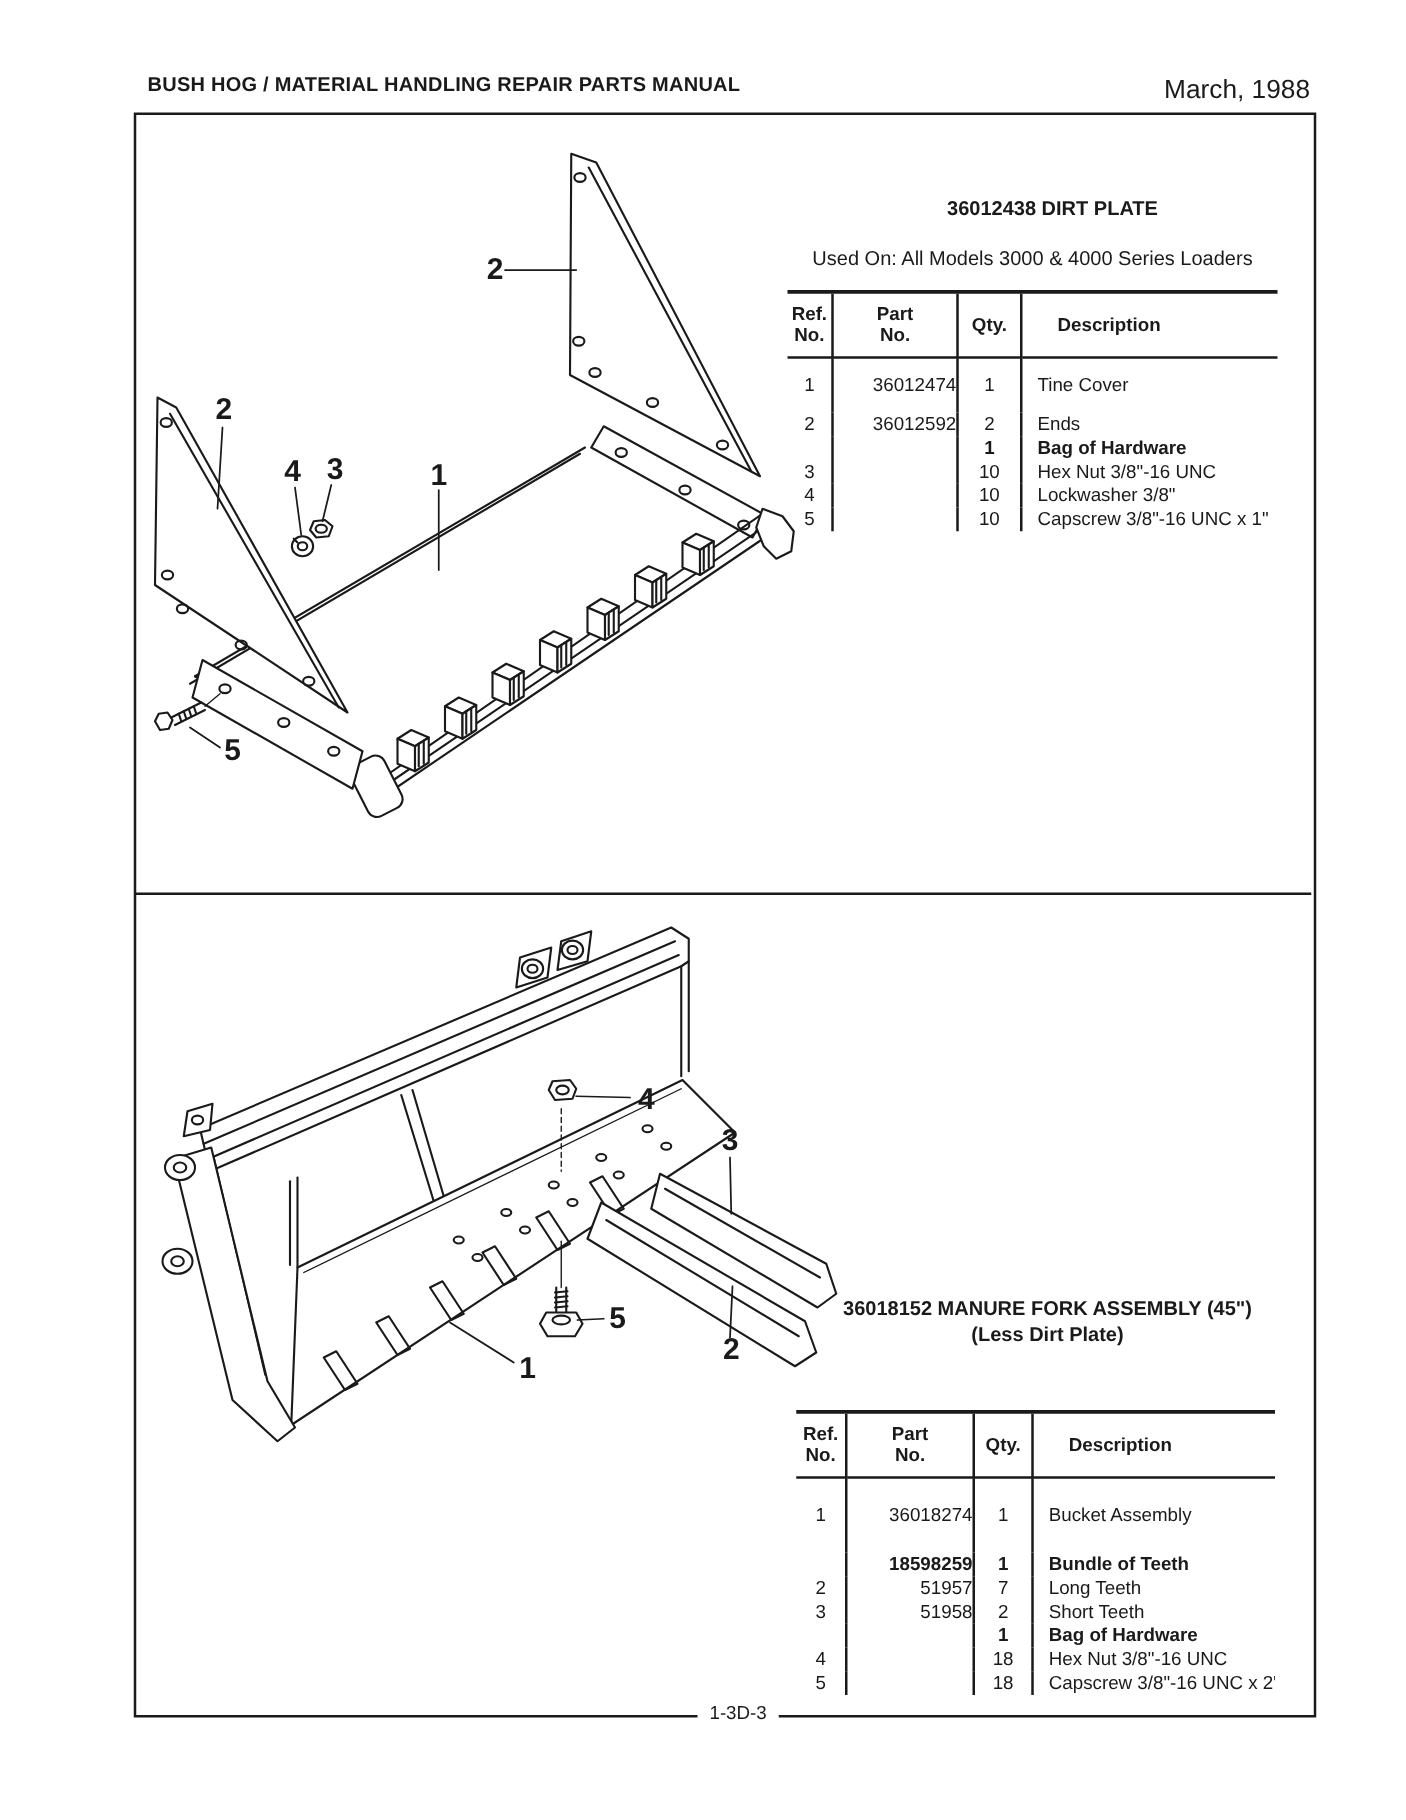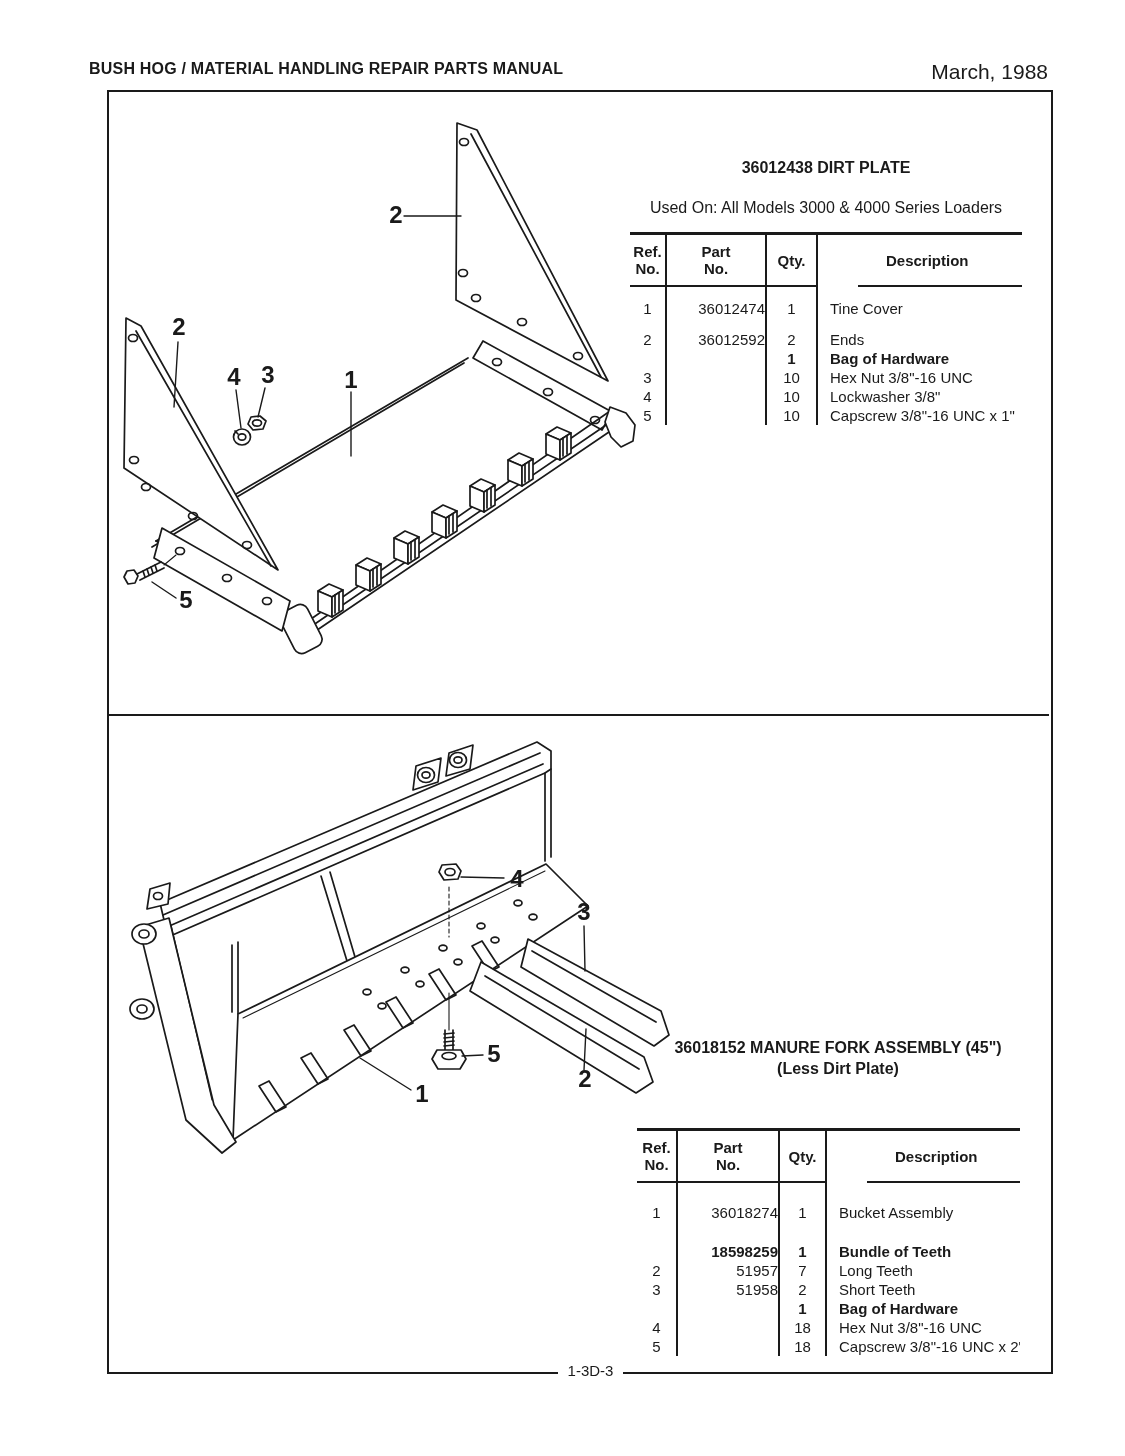--- a/index.html
+++ b/index.html
@@ -1,38 +1,38 @@
 <!DOCTYPE html>
 <html><head>
 <meta charset="utf-8">
 <style>
   :root{ --ink:#1a1a1a; --paper:#ffffff; }
   html,body{margin:0;padding:0;background:#f2f2f0;}
   #canvas{position:relative;width:1125px;height:1456px;background:var(--paper);
     font-family:"Liberation Sans",sans-serif;color:var(--ink);overflow:hidden;}
   #diagram-svg{position:absolute;left:0;top:0;z-index:1;}
   .abs{position:absolute;z-index:3;}
-  #hdr-title{left:89px;top:60px;font-size:16px;font-weight:bold;letter-spacing:.2px;}
+  #hdr-title{left:118px;top:60px;font-size:16px;font-weight:bold;letter-spacing:.2px;}
   #hdr-date{right:77px;top:60px;font-size:21px;}
   #page-border{left:107px;top:90px;width:942px;height:1280px;border:2px solid var(--ink);z-index:0;}
   #section-divider{left:108px;top:714px;width:941px;height:2px;background:var(--ink);z-index:2;}
   #footer-band{left:0;top:1362px;width:1125px;text-align:center;z-index:4;margin-left:28px;}
   #footer-band span{background:var(--paper);padding:0 10px;font-size:15px;}
   .sec-title{font-weight:bold;font-size:16px;text-align:center;}
   .sec-used{font-size:16px;text-align:center;}
-  #t1-title{left:630px;top:159px;width:392px;}
+  #t1-title{left:646px;top:159px;width:392px;}
   #t1-used{left:610px;top:199px;width:432px;}
   #t2-title{left:647px;top:1037px;width:382px;line-height:21px;}
   #t2-used{left:627px;top:1091px;width:422px;}
   .tbl{position:absolute;display:grid;border-top:3px solid var(--ink);z-index:3;}
   #tbl1{left:630px;top:232px;width:392px;grid-template-columns:37px 100px 51px 1fr;}
   #tbl2{left:637px;top:1128px;width:383px;grid-template-columns:41px 102px 47px 1fr;}
   .hc{border-bottom:2px solid var(--ink);height:50px;display:flex;flex-direction:column;
       justify-content:center;align-items:center;font-weight:bold;font-size:15px;line-height:17px;}
-  .hc.desc{align-items:flex-start;padding-left:28px;margin-left:40px;}
+  .hc.desc{align-items:flex-start;padding-left:28px;}
   .csep{border-right:2px solid var(--ink);}
   .bc{font-size:15px;height:19px;line-height:19px;white-space:nowrap;overflow:hidden;}
   .bc.ref{text-align:center;}
   .bc.part{text-align:right;}
   .bc.qty{text-align:center;}
   .bc.desc{padding-left:12px;}
   .pt1{height:31px !important;padding-top:12px;}
   .pt2{height:39px !important;padding-top:20px;}
   .b{font-weight:bold;}
   text.callout{font-family:"Liberation Sans",sans-serif;font-weight:bold;font-size:24px;fill:var(--ink);}

